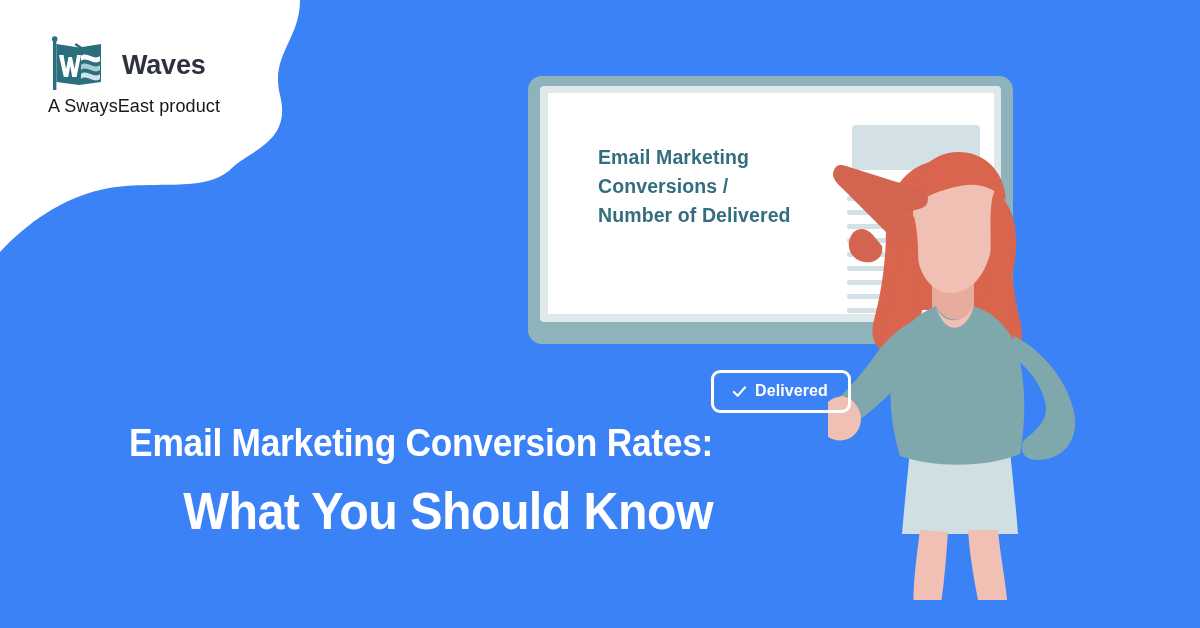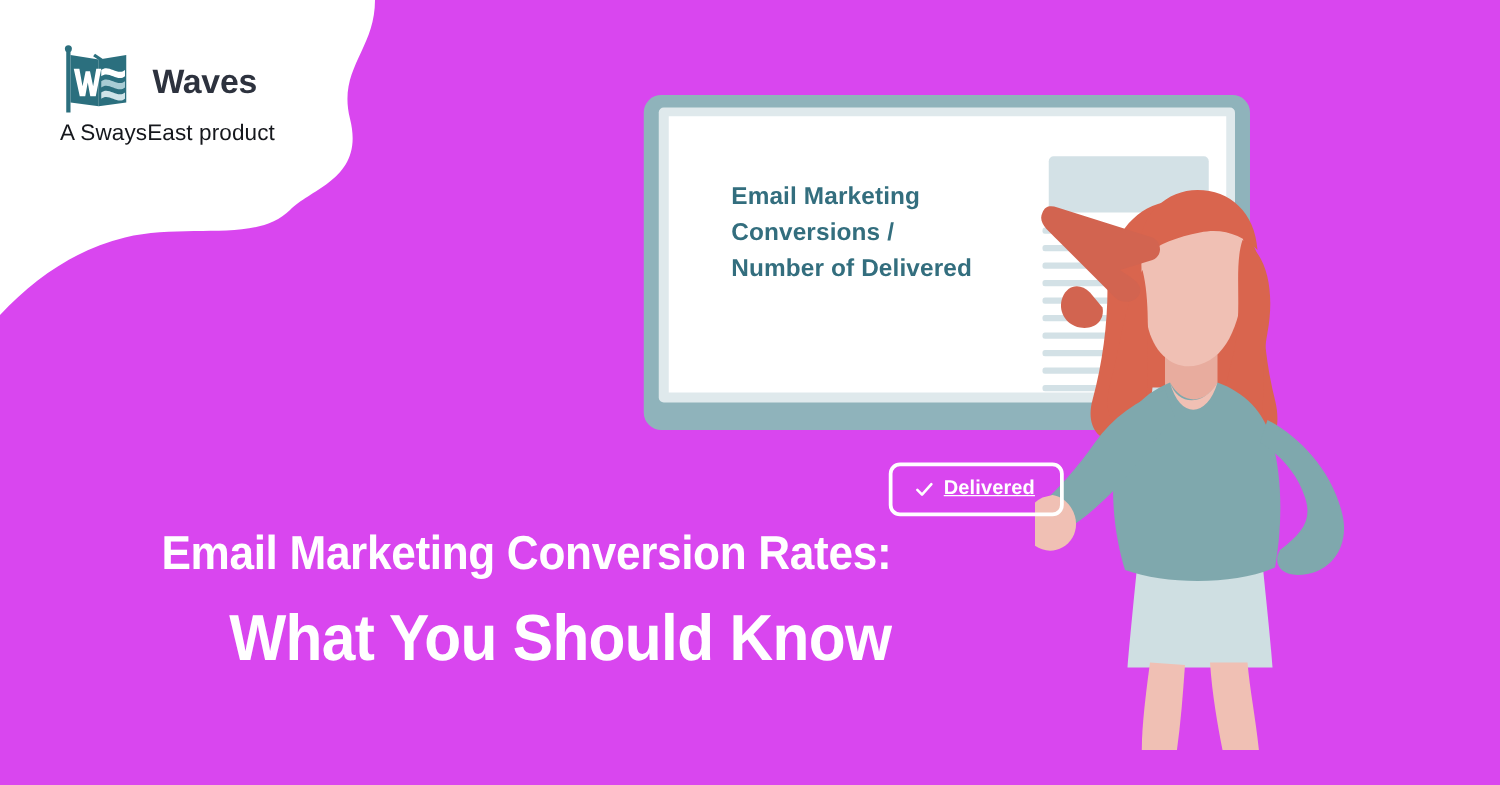--- a/index.html
+++ b/index.html
@@ -8,21 +8,21 @@
     background: #ffffff;
   }
   body {
     font-family: "Liberation Sans", sans-serif;
   }
   .canvas {
     position: relative;
     width: 1200px;
     height: 628px;
     overflow: hidden;
-    background: #d946ef;
+    background: #3b82f6;
   }
 
   
   .blob {
     position: absolute;
     left: 0; top: 0;
     width: 360px;
     height: 270px;
     pointer-events: none;
   }
@@ -51,21 +51,21 @@
   .logo-tagline {
     font-size: 18px;
     color: #15171c;
     letter-spacing: 0.1px;
     white-space: nowrap;
   }
 
   
   .board-wrap {
     position: absolute;
-    left: 515px;
+    left: 528px;
     top: 76px;
     width: 485px;
     height: 268px;
   }
   .board-outer {
     position: absolute;
     inset: 0;
     background: #8fb3bb;
     border-radius: 14px;
   }
@@ -145,21 +145,20 @@
     align-items: center;
     gap: 8px;
     padding: 9px 20px 10px 18px;
     border: 3px solid #ffffff;
     border-radius: 9px;
     color: #ffffff;
     font-size: 16px;
     font-weight: bold;
     letter-spacing: 0.1px;
     background: transparent;
-    text-decoration: underline;
   }
   .badge .check { display:block; width: 15px; height: 15px; }
 
   
   .headline {
     position: absolute;
     left: 62px;
     top: 424px;
     width: 700px;
     color: #ffffff;

